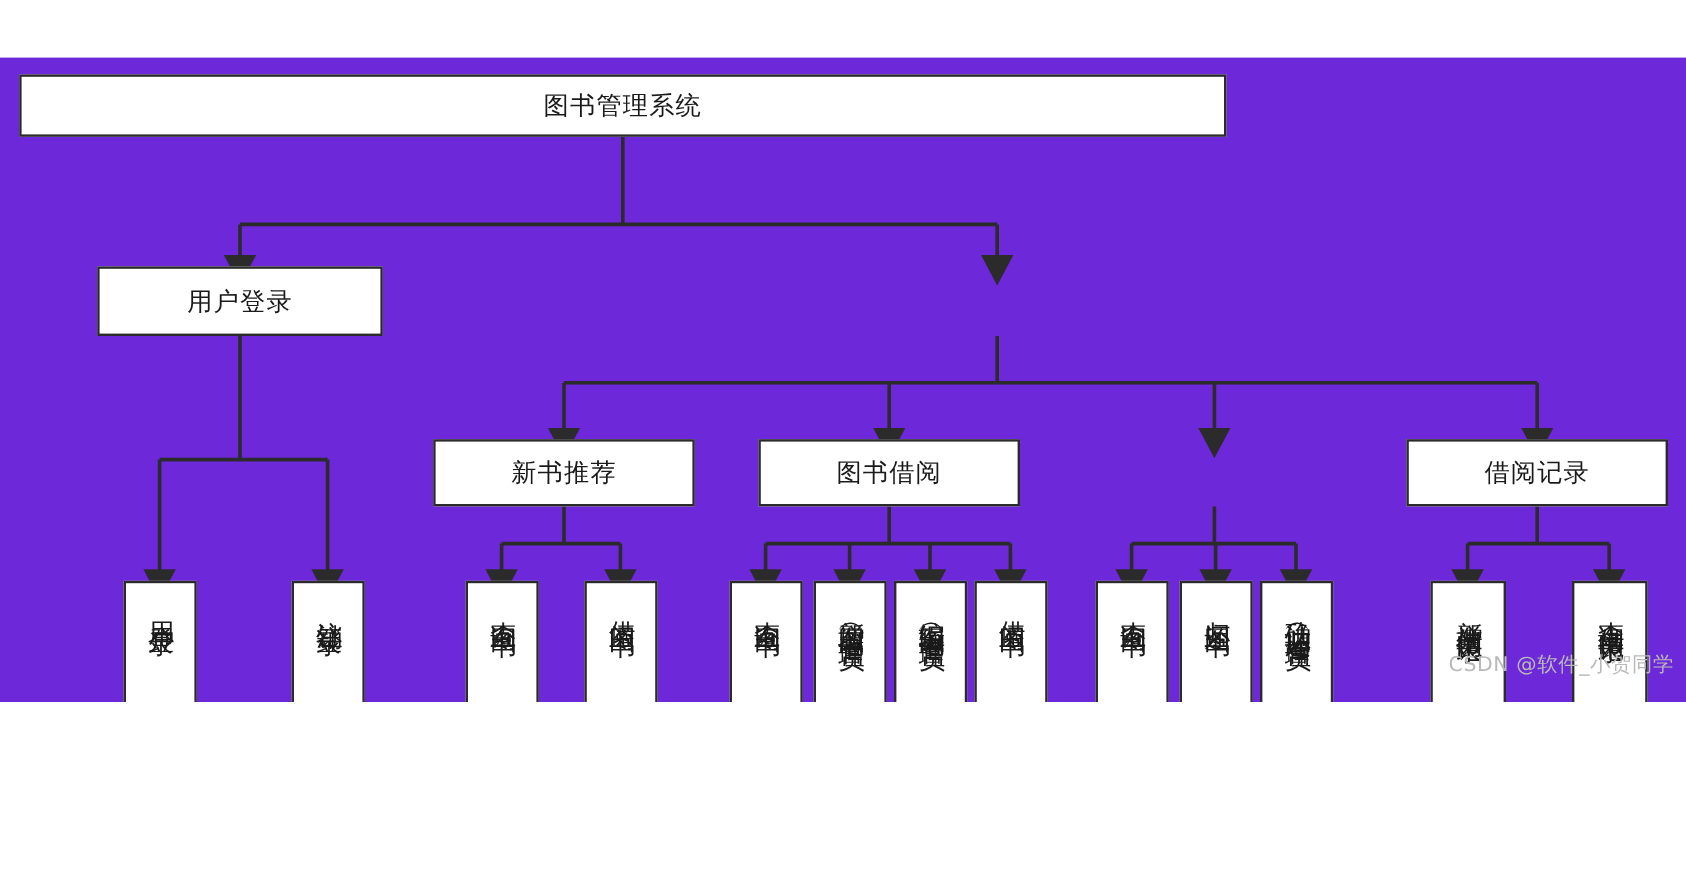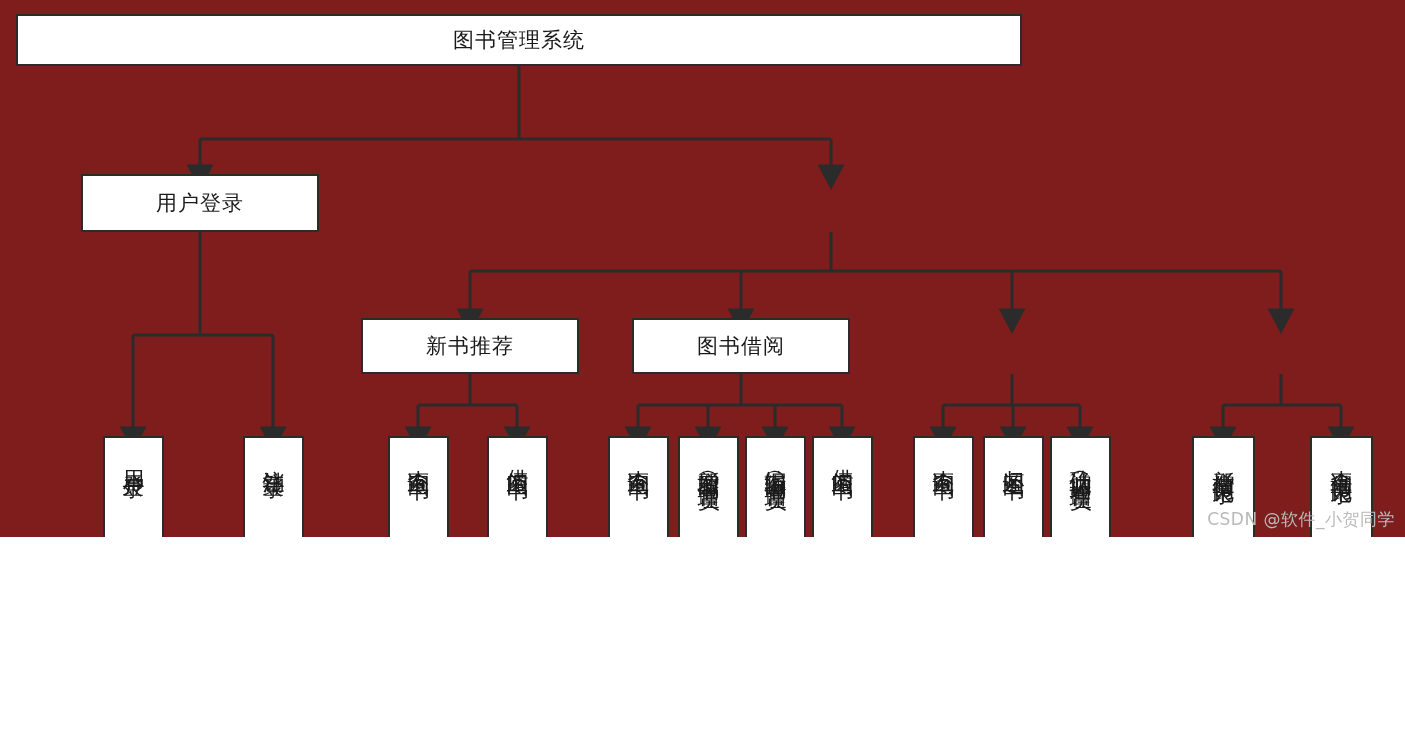--- a/index.html
+++ b/index.html
@@ -7,22 +7,23 @@
     padding: 0;
     background: #ffffff;
   }
   body {
     font-family: "DejaVu Sans", "Liberation Sans", sans-serif;
   }
   #diagram-root {
     position: relative;
     width: 1405px;
     height: 537px;
-    background: #7f1d1d;
+    background: #6d28d9;
     overflow: hidden;
+    margin-top: 48px;
   }
   #edges-layer {
     position: absolute;
     left: 0;
     top: 0;
     width: 1405px;
     height: 747px;
   }
   .node {
     position: absolute;
@@ -50,21 +51,21 @@
     writing-mode: vertical-rl;
     text-orientation: upright;
     font-size: 22px;
     line-height: 1.28;
     letter-spacing: 3px;
     white-space: nowrap;
   }
   #watermark {
     position: absolute;
     right: 10px;
-    bottom: 6px;
+    bottom: 20px;
     font-size: 17px;
     color: #b9b9b9;
     letter-spacing: 0.5px;
     z-index: 5;
     white-space: nowrap;
     text-align: center;
   }
 </style>
 </head>
 <body>
@@ -128,20 +129,23 @@
   <div class="node" style="left:81px; top:174px; width:238px; height:58px;">
     <span class="node-label">用户登录</span>
   </div>
 
   <div class="node" style="left:632px; top:318px; width:218px; height:56px;">
     <span class="node-label">图书借阅</span>
   </div>
   <div class="node" style="left:361px; top:318px; width:218px; height:56px;">
     <span class="node-label">新书推荐</span>
   </div>
+  <div class="node" style="left:1172px; top:318px; width:218px; height:56px;">
+    <span class="node-label">借阅记录</span>
+  </div>
 
   <div class="node leaf" style="left:103px; top:436px; width:61px; height:296px;">
     <span class="node-label">用户登录</span>
   </div>
   <div class="node leaf" style="left:243px; top:436px; width:61px; height:296px;">
     <span class="node-label">注销登录</span>
   </div>
 
   <div class="node leaf" style="left:388px; top:436px; width:61px; height:296px;">
     <span class="node-label">查询图书</span>

